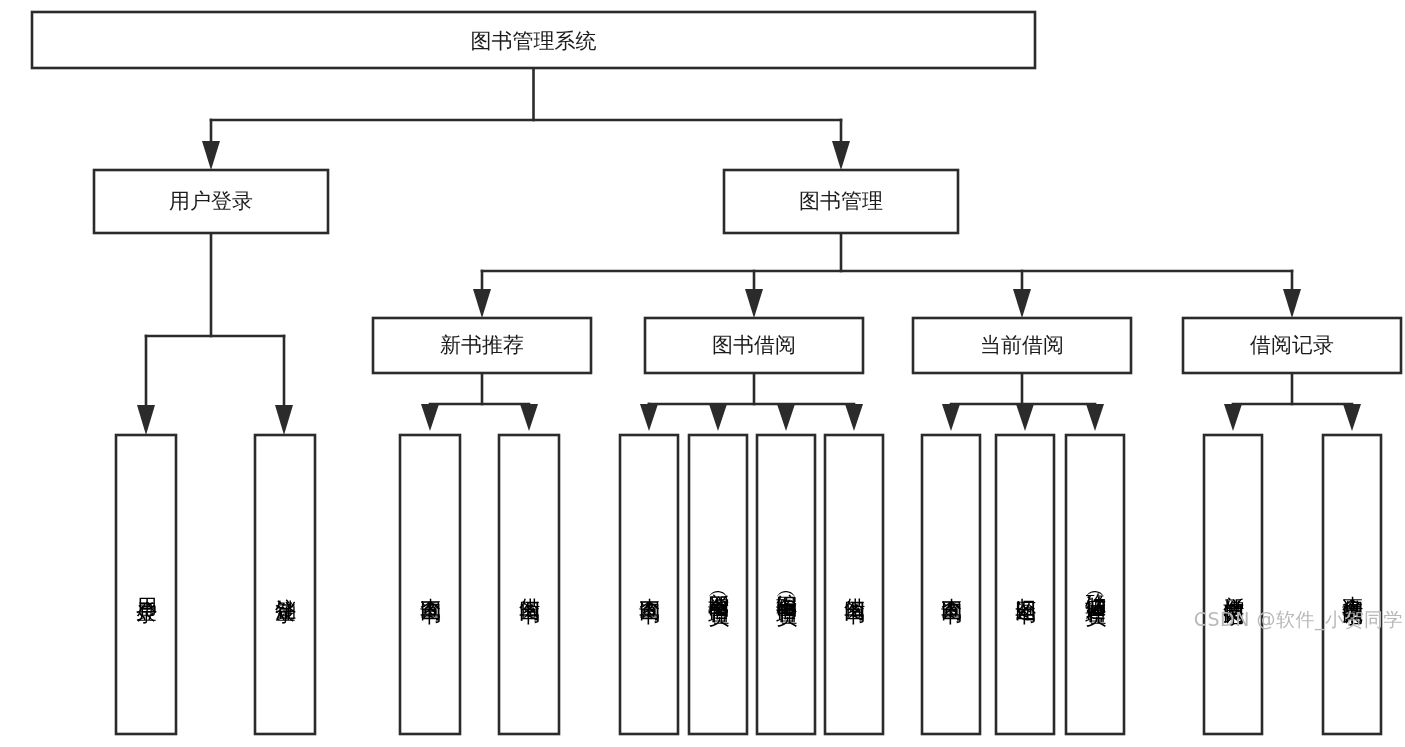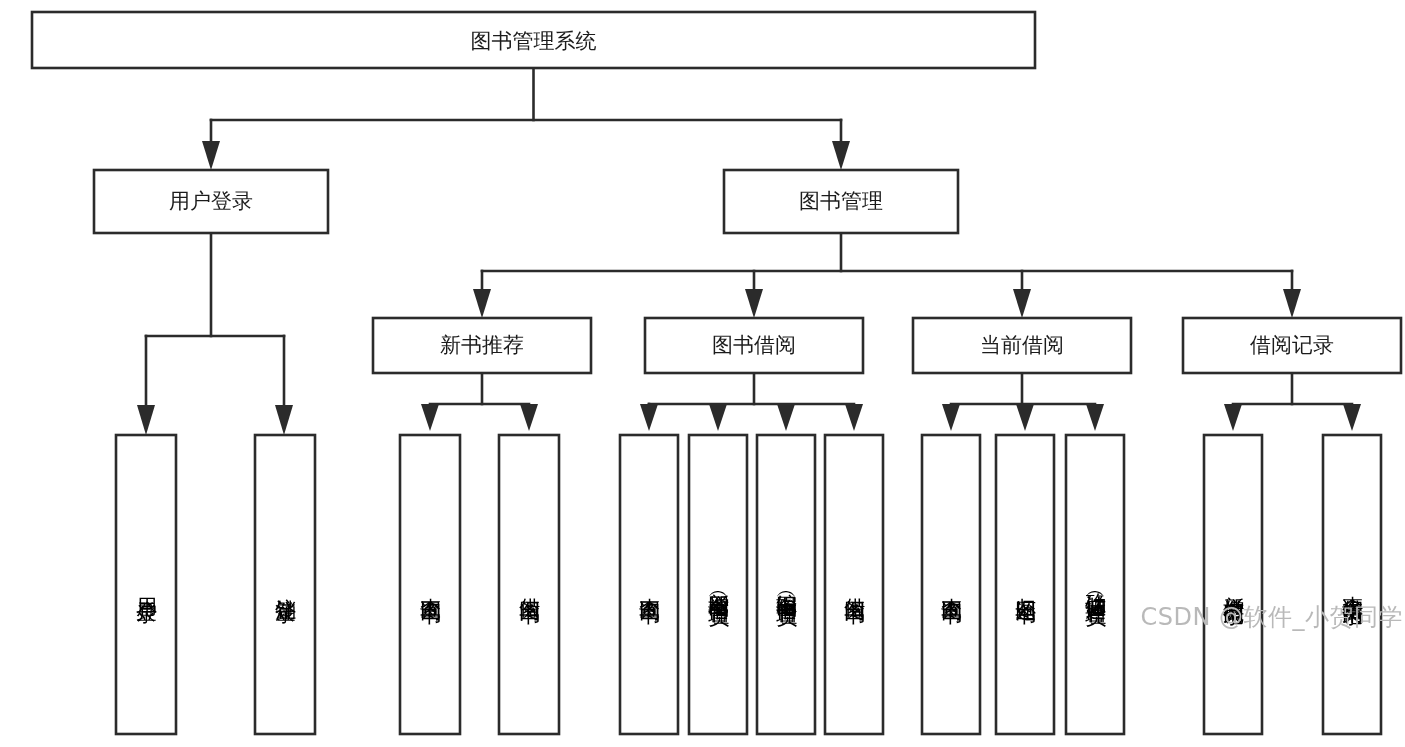--- a/index.html
+++ b/index.html
@@ -64,21 +64,21 @@
     display: flex;
     align-items: center;
     justify-content: center;
     pointer-events: none;
   }
   .watermark {
     position: absolute;
     right: 14px;
     bottom: 6px;
     font-family: "DejaVu Sans", "Liberation Sans", sans-serif;
-    font-size: 24px;
+    font-size: 19px;
     color: #b9b9b9;
     white-space: nowrap;
     letter-spacing: 0.5px;
   }
 </style>
 </head>
 <body>
 
 <div id="diagram-root">
 

